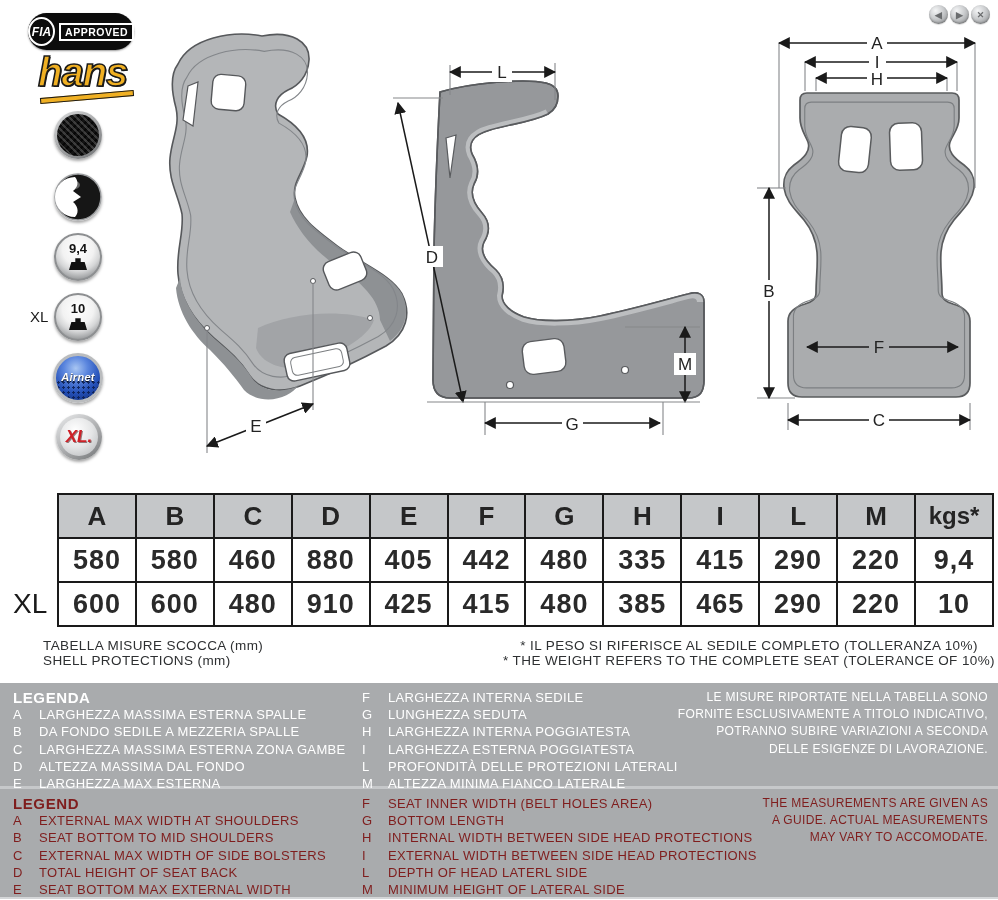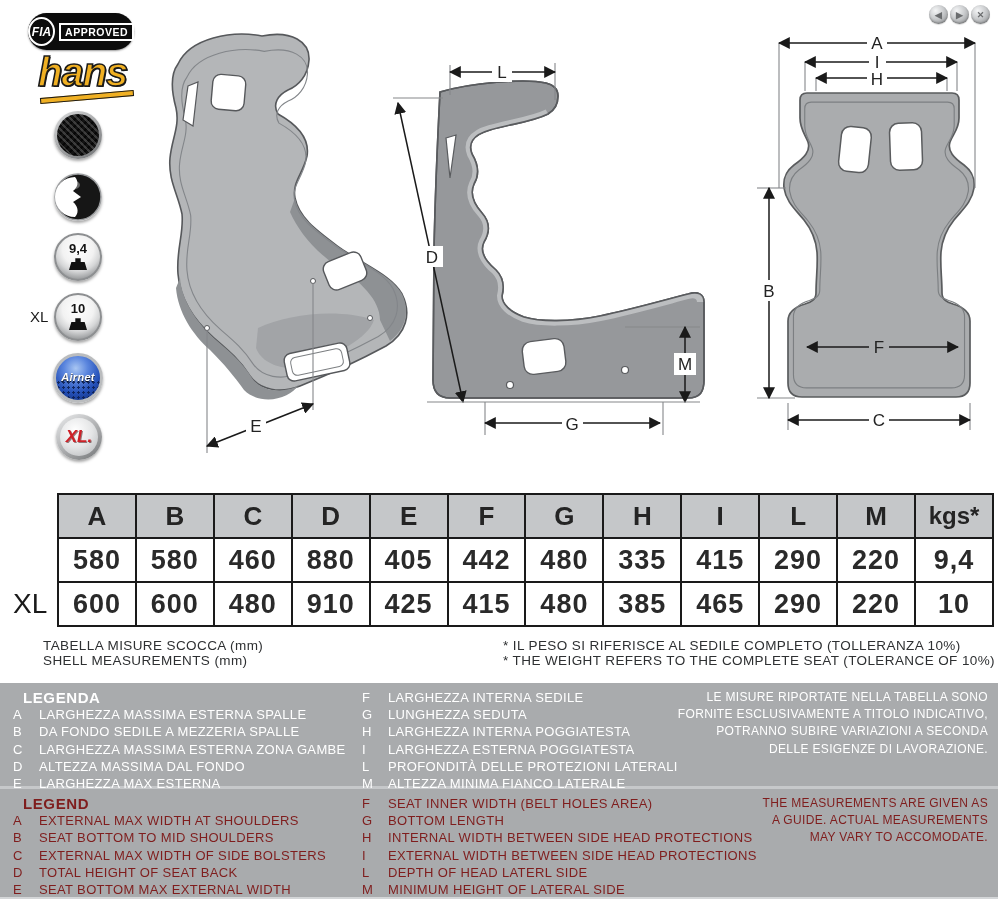--- a/index.html
+++ b/index.html
@@ -64,29 +64,29 @@
   .spec-table{position:absolute;left:57px;top:493px;border-collapse:collapse;table-layout:fixed;width:937px;}
   .spec-table th,.spec-table td{border:2px solid #1a1a1a;text-align:center;height:42px;padding:0;}
   .spec-table th{background:#c5c7c9;font-size:26px;font-weight:bold;color:#242424;}
   .spec-table td{background:#fff;font-size:27px;font-weight:700;color:#2a2a2a;letter-spacing:1px;}
   .spec-table th.kgs{font-size:24px;}
   .row-label-xl{position:absolute;left:13px;top:588px;font-size:28px;color:#1a1a1a;}
   
   .cap-left{position:absolute;left:43px;top:638px;font-size:13.5px;line-height:15px;
     color:#2e3032;letter-spacing:.4px;}
   .cap-right{position:absolute;right:3px;top:638px;font-size:13.5px;line-height:15px;
-    color:#2e3032;letter-spacing:.4px;text-align:left;}
+    color:#2e3032;letter-spacing:.4px;text-align:center;}
   
   .band{position:absolute;left:0;width:998px;background:#a9abad;}
   .band1{top:683px;height:103px;border-bottom:3px solid #c6c8ca;color:#ffffff;}
   .band2{top:789px;height:108px;color:#7f1d1d;border-bottom:2px solid #d4d6d8;}
   .band .col1{position:absolute;left:13px;top:6px;}
   .band .col2{position:absolute;left:362px;top:6px;}
   .band .col3{position:absolute;right:10px;top:6px;text-align:right;}
-  .band-title{font-size:15px;font-weight:bold;letter-spacing:.6px;line-height:17.2px;margin-left:10px;}
+  .band-title{font-size:15px;font-weight:bold;letter-spacing:.6px;line-height:17.2px;}
   .leg-item{display:flex;font-size:13px;letter-spacing:.35px;line-height:17.2px;}
   .leg-key{width:26px;flex:0 0 26px;}
   .note-line{font-size:12px;letter-spacing:.35px;line-height:17.2px;}
   
   text.dim{font-family:"Liberation Sans",sans-serif;font-size:17px;fill:#232323;}
 </style>
 </head>
 <body>
 
 <div id="page">
@@ -367,21 +367,21 @@
         <td>290</td>
         <td>220</td>
         <td>10</td>
       </tr>
     </tbody>
   </table>
   <div class="row-label-xl">XL</div>
 
   <div class="cap-left">
     <div>TABELLA MISURE SCOCCA (mm)</div>
-    <div>SHELL MEASUREMENTS (mm)</div>
+    <div>SHELL PROTECTIONS (mm)</div>
   </div>
   <div class="cap-right">
     <div>* IL PESO SI RIFERISCE AL SEDILE COMPLETO (TOLLERANZA 10%)</div>
     <div>* THE WEIGHT REFERS TO THE COMPLETE SEAT (TOLERANCE OF 10%)</div>
   </div>
 
   <div class="band band1">
     <div class="col1">
       <div class="band-title">LEGENDA</div>
       <div class="leg-item">

